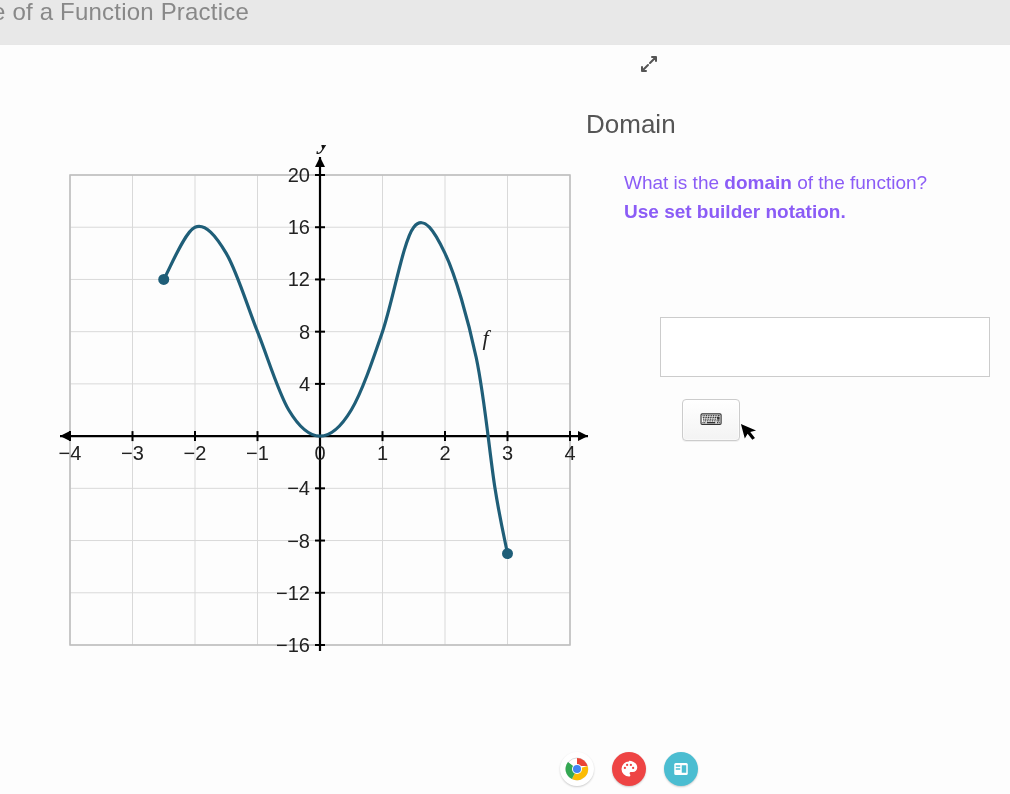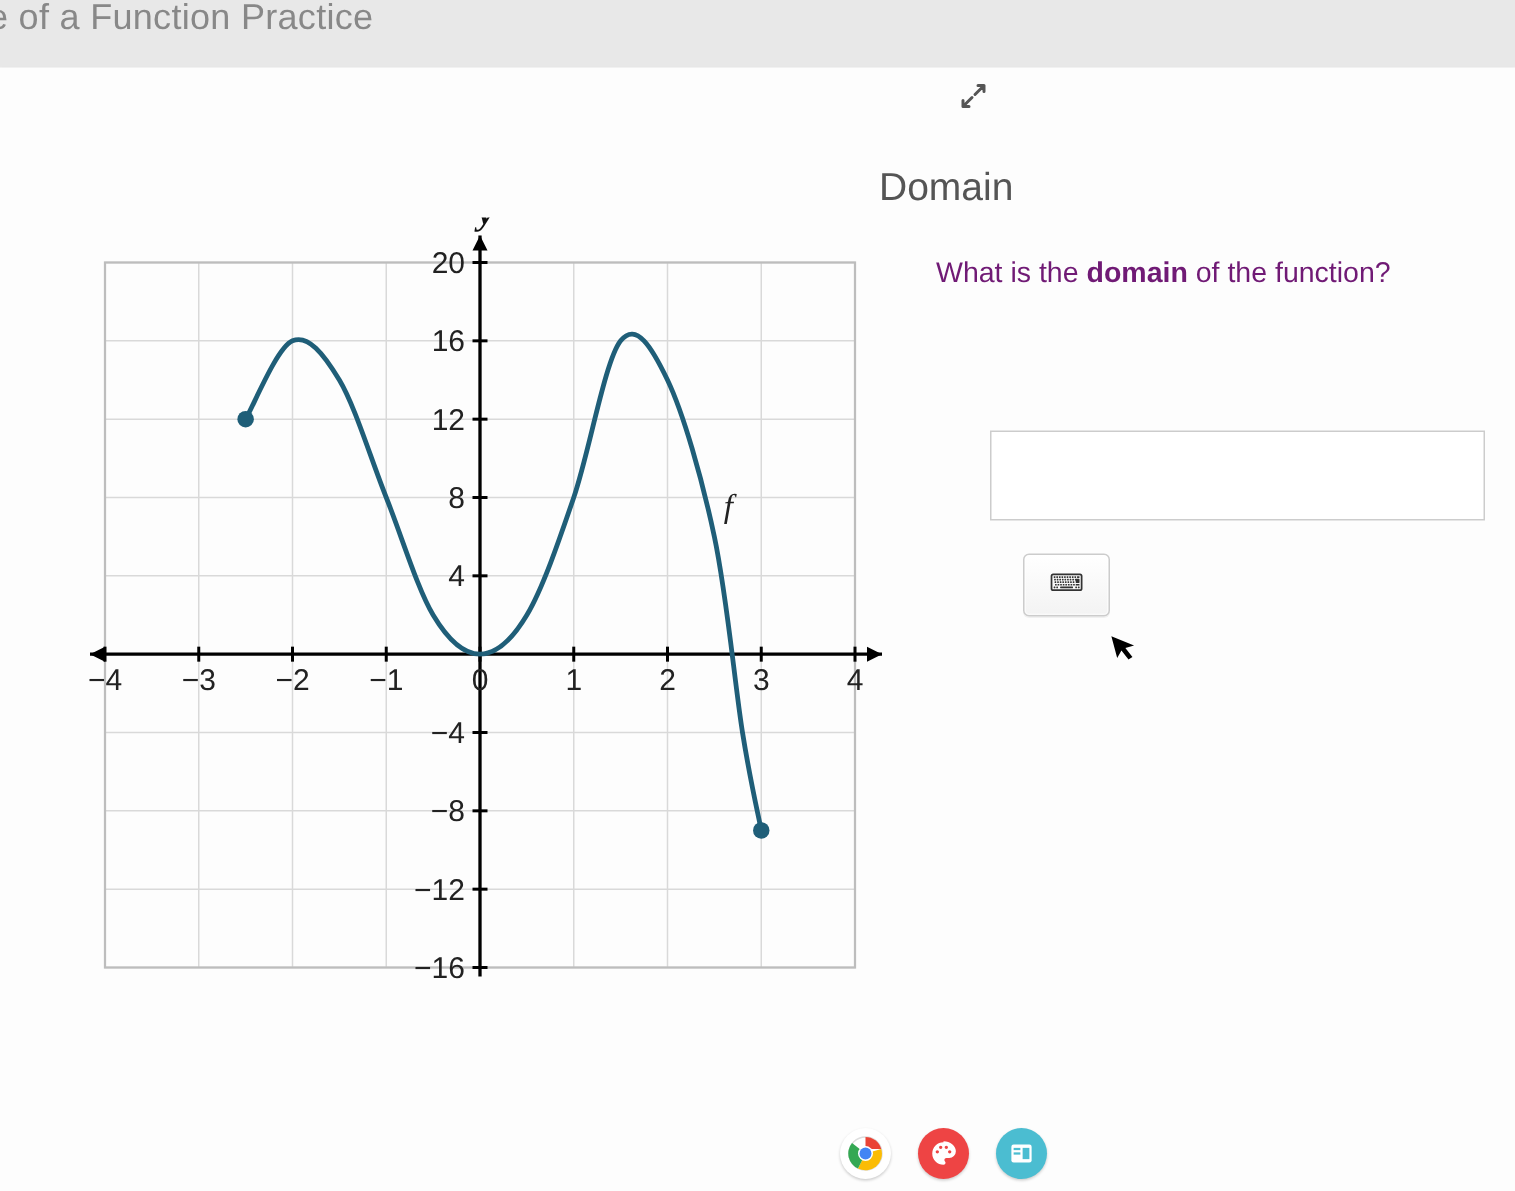--- a/index.html
+++ b/index.html
@@ -55,21 +55,21 @@
   }
   .section-title {
     font-size: 26px;
     color: #555;
     font-weight: 400;
     margin-bottom: 28px;
     margin-left: 6px;
   }
   .question-text {
     font-size: 19px;
-    color: #701a75;
+    color: #8b5cf6;
     line-height: 1.55;
     margin-left: 44px;
   }
   .bold { font-weight: 700; }
   .answer-area {
     margin-top: 90px;
     margin-left: 80px;
   }
   .answer-input {
     width: 330px;
@@ -212,20 +212,21 @@
         <circle cx="133.75" cy="134.44444444444446" r="5.5" fill="#1f5e78"></circle>
         <circle cx="477.5" cy="408.6111111111111" r="5.5" fill="#1f5e78"></circle>
         <text x="452.5" y="199.72222222222223" font-size="22" font-style="italic" font-family="Georgia,serif" fill="#222">f</text>
       </svg>
   </div>
 
   <div class="right-region">
     <div class="section-title">Domain</div>
     <div class="question-text">
       <span>What is the </span><span class="bold">domain</span><span> of the function?</span><br>
+      <span class="bold">Use set builder notation.</span>
     </div>
     <div class="answer-area">
       <input class="answer-input" type="text" placeholder="" style="">
       <div class="keyboard-btn">
         <span class="keyboard-glyph">⌨</span>
       </div>
     </div>
   </div>
 
   <div class="cursor-arrow">

